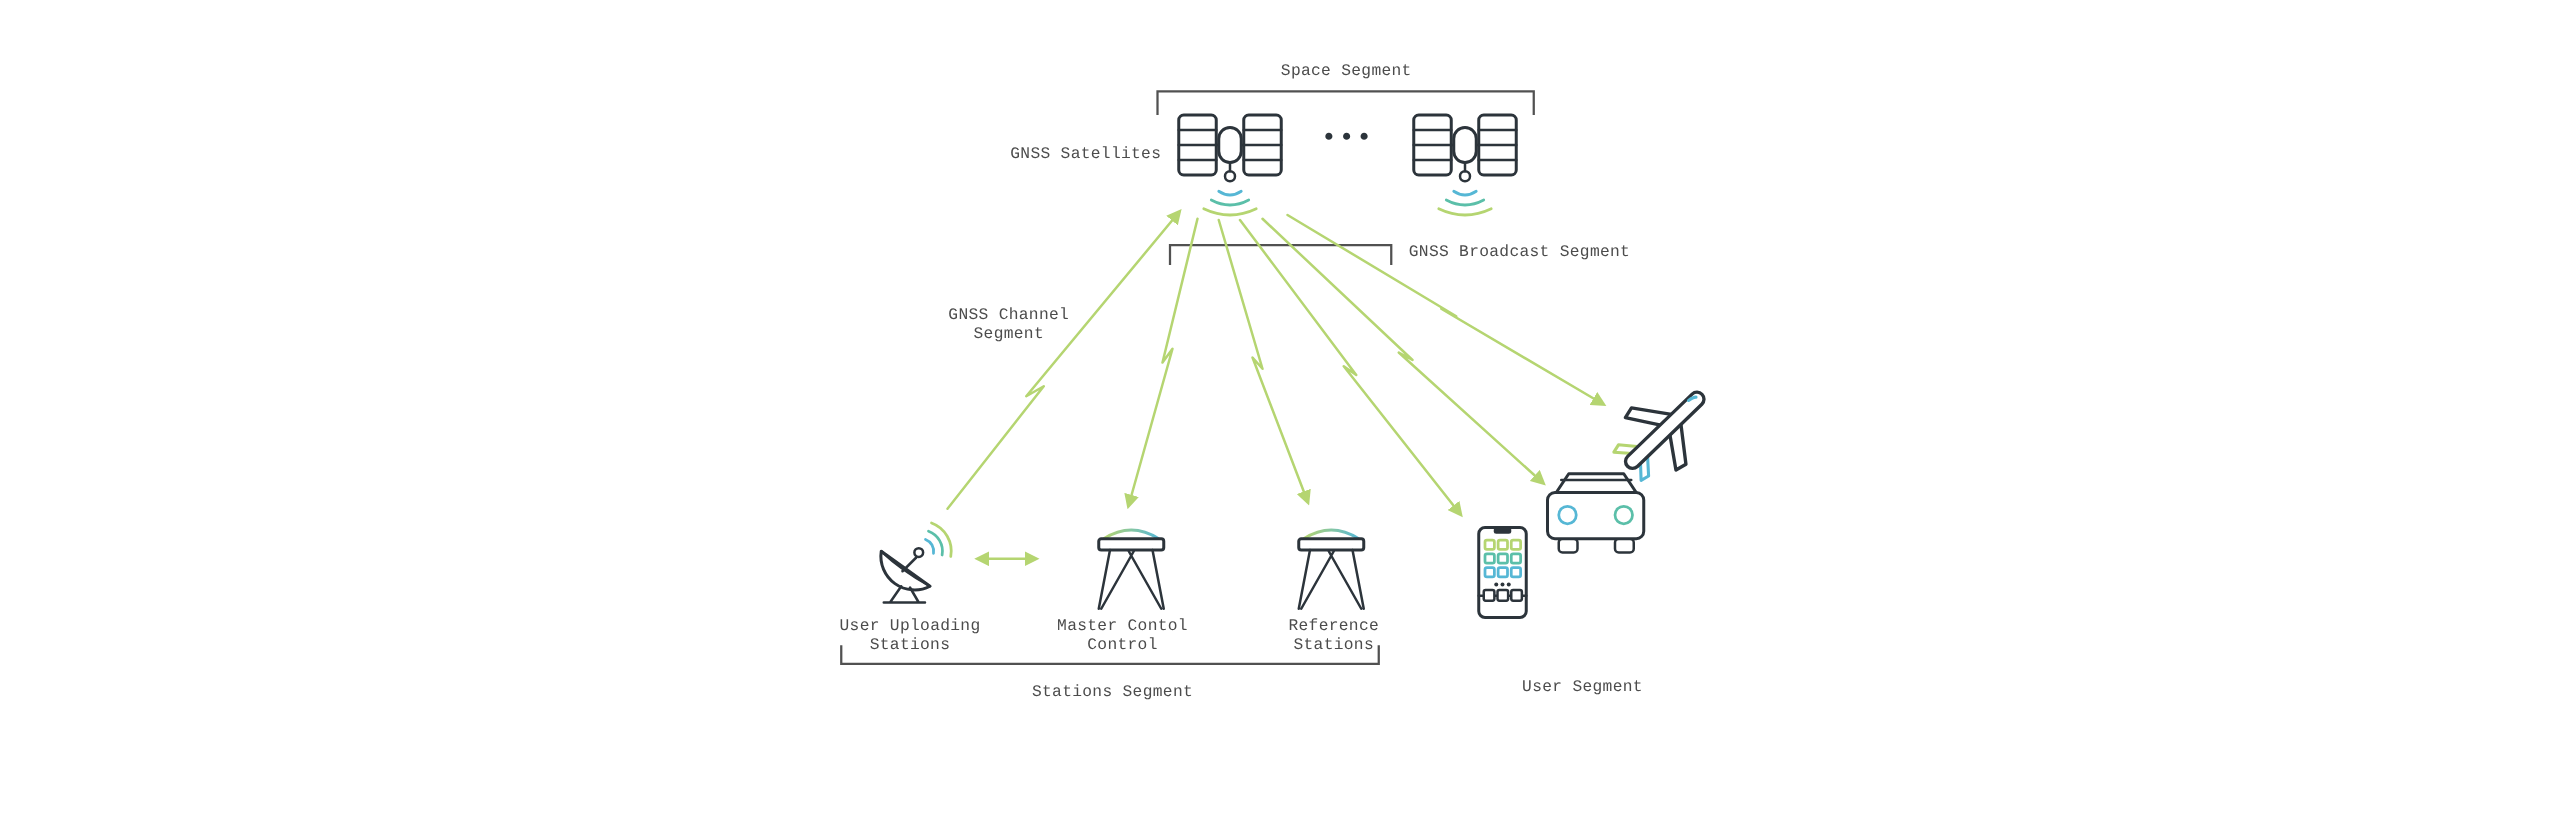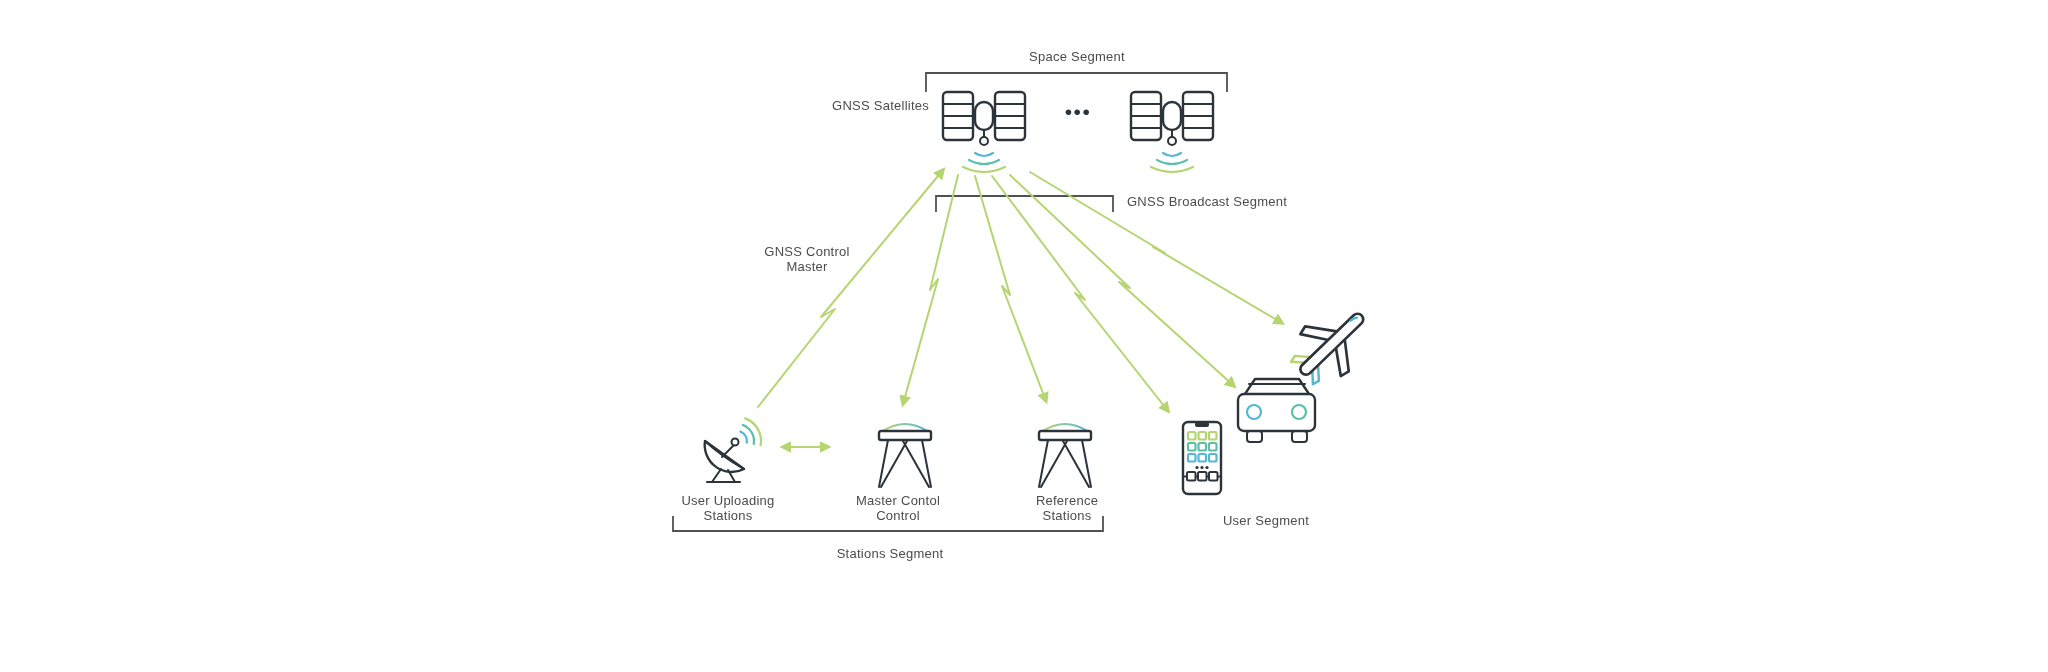--- a/index.html
+++ b/index.html
@@ -1,20 +1,20 @@
 <!DOCTYPE html>
 <html style="--green: #b5d571; --blue: #56b7d5; --teal: #5bbfa9; --ink: #2c343b; --text: #4c4c4c; --bracket: #515151; --background: #ffffff;"><head>
 <meta charset="utf-8">
 <style>
   html,body{margin:0;padding:0;background:#fff;}
   #canvas{
     position:relative;
     width:2048px;height:672px;
     background:var(--background,#fff);
-    font-family:Liberation Sans, sans-serif;
+    font-family:Liberation Mono, monospace;
     overflow:hidden;
   }
   #diagram-svg{position:absolute;left:0;top:0;}
   .label{
     position:absolute;
     font-size:13px;line-height:15px;
     color:var(--text,#4d4d4d);
     letter-spacing:.25px;
     white-space:nowrap;
   }
@@ -154,43 +154,43 @@
       <path d="M2,4 L-13,26 L-5,28 L13,4 Z" class="ink" style="fill:#fff"></path>
       <path d="M-27,-4 L-36,-14 L-30,-15.5 L-20,-4 Z" class="sq green" stroke-width="2.4" style="fill:#fff"></path>
       <path d="M-27,4 L-36,14 L-30,15.5 L-20,4 Z" class="sq blue" stroke-width="2.4" style="fill:#fff"></path>
       <rect x="-36" y="-5" width="74" height="10" rx="5" class="ink" style="fill:#fff"></rect>
       <path d="M28,-3.5 Q32,-3 33.5,-1.5" class="sq blue" stroke-width="2" stroke-linecap="round"></path>
     </g>
   </svg>
 
   <div class="label center" style="left:1077px;top:49px">Space Segment</div>
 
-  <div class="label right" style="right:1119px;top:98px">GNSS Satellites</div>
+  <div class="label right" style="right:1119px;top:115px">GNSS Satellites</div>
 
   <div class="dots" style="left:1078px;top:101px">•••</div>
 
   <div class="label" style="left:1127px;top:194px">GNSS Broadcast Segment</div>
 
   <div class="label center" style="left:807px;top:244px">
-    <div>GNSS Control</div>
-    <div>Master</div>
+    <div>GNSS Channel</div>
+    <div>Segment</div>
   </div>
 
   <div class="label center" style="left:728px;top:493px">
     <div>User Uploading</div>
     <div>Stations</div>
   </div>
 
   <div class="label center" style="left:898px;top:493px">
     <div>Master Contol</div>
     <div>Control</div>
   </div>
 
   <div class="label center" style="left:1067px;top:493px">
     <div>Reference</div>
     <div>Stations</div>
   </div>
 
   <div class="label center" style="left:890px;top:546px">Stations Segment</div>
 
-  <div class="label center" style="left:1266px;top:513px">User Segment</div>
+  <div class="label center" style="left:1266px;top:542px">User Segment</div>
 
 </div>
 
 </body></html>

